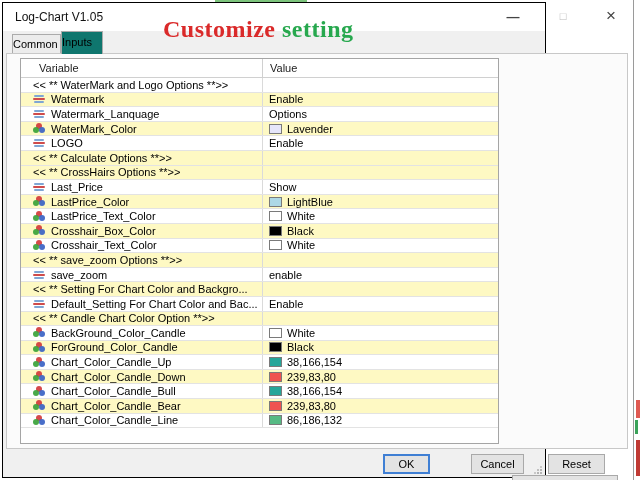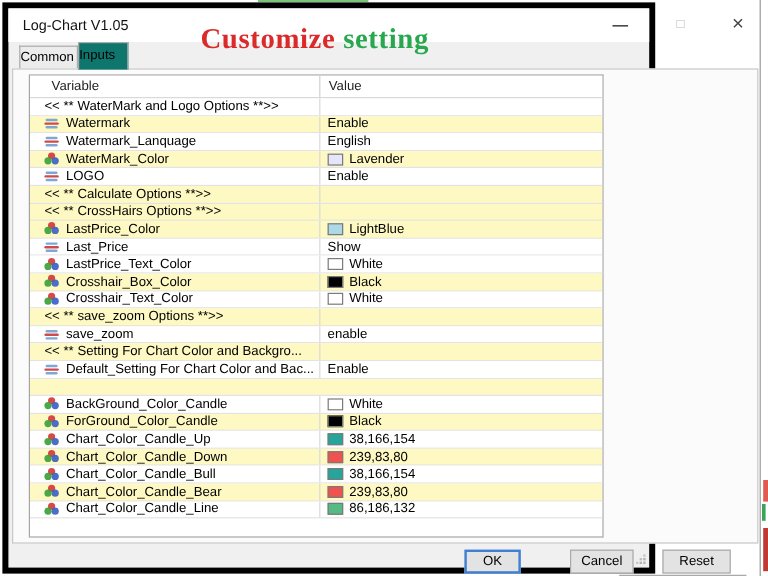--- a/index.html
+++ b/index.html
@@ -11,21 +11,21 @@
   
   .bg-sliver { position:absolute; }
   .bg-top-line { left:215px; top:0; width:92px; height:2px; background:#7cc47c; }
   .bg-right-line { right:6px; top:0; width:1px; height:480px; background:#9a9a9a; }
   .bg-candle-red1 { right:0; top:400px; width:4px; height:18px; background:#e05a52; }
   .bg-candle-green1 { right:2px; top:420px; width:3px; height:14px; background:#3aa35a; }
   .bg-candle-red2 { right:0; top:440px; width:4px; height:36px; background:#c03a34; }
 
   
   .dialog { position:absolute; left:2px; top:2px; width:544px; height:476px;
-            background:#f0f0f0; border:5px solid #000000; }
+            background:#f0f0f0; border:1px solid #000000; }
 
   .titlebar { position:absolute; left:0; top:0; width:100%; height:28px; background:#ffffff;
               display:flex; align-items:center; }
   .title { position:absolute; left:12px; top:7px; font-size:12px; color:#111; }
   .winbtn { position:absolute; top:2px; width:32px; height:22px; display:flex; align-items:center;
             justify-content:center; font-size:13px; color:#444; cursor:default; }
   .winbtn.min { left:494px; font-weight:bold; }
   .winbtn.max { left:544px; color:#b9b9b9; font-size:11px; }
   .winbtn.close { left:592px; font-size:17px; }
 
@@ -160,21 +160,21 @@
     <div class="cell-var">
       <span class="icon-enum">
                   <i></i>
                   <i></i>
                   <i></i>
                 </span>
       <span>Watermark_Lanquage</span>
     </div>
     <div class="cell-val">
 
-      <span>English</span>
+      <span>Options</span>
     </div>
   </div>
             <div class="grid-row odd">
     <div class="cell-var">
       <span class="icon-color">
                   <i></i>
                   <i></i>
                   <i></i>
                 </span>
       <span>WaterMark_Color</span>
@@ -211,50 +211,50 @@
             <div class="grid-row odd">
     <div class="cell-var">
 
       <span>&lt;&lt; ** CrossHairs Options **&gt;&gt;</span>
     </div>
     <div class="cell-val">
 
       <span></span>
     </div>
   </div>
+            <div class="grid-row even">
+    <div class="cell-var">
+      <span class="icon-enum">
+                  <i></i>
+                  <i></i>
+                  <i></i>
+                </span>
+      <span>Last_Price</span>
+    </div>
+    <div class="cell-val">
+
+      <span>Show</span>
+    </div>
+  </div>
             <div class="grid-row odd">
     <div class="cell-var">
       <span class="icon-color">
                   <i></i>
                   <i></i>
                   <i></i>
                 </span>
       <span>LastPrice_Color</span>
     </div>
     <div class="cell-val">
       <span class="swatch" style="background: rgb(173, 216, 230);"></span>
       <span>LightBlue</span>
     </div>
   </div>
             <div class="grid-row even">
     <div class="cell-var">
-      <span class="icon-enum">
-                  <i></i>
-                  <i></i>
-                  <i></i>
-                </span>
-      <span>Last_Price</span>
-    </div>
-    <div class="cell-val">
-
-      <span>Show</span>
-    </div>
-  </div>
-            <div class="grid-row even">
-    <div class="cell-var">
       <span class="icon-color">
                   <i></i>
                   <i></i>
                   <i></i>
                 </span>
       <span>LastPrice_Text_Color</span>
     </div>
     <div class="cell-val">
       <span class="swatch" style="background: rgb(255, 255, 255);"></span>
       <span>White</span>
@@ -330,20 +330,24 @@
                   <i></i>
                 </span>
       <span>Default_Setting For Chart Color and Bac...</span>
     </div>
     <div class="cell-val">
 
       <span>Enable</span>
     </div>
   </div>
             <div class="grid-row odd">
+    <div class="cell-var">
+
+      <span>&lt;&lt; ** Candle Chart Color Option **&gt;&gt;</span>
+    </div>
     <div class="cell-val">
 
       <span></span>
     </div>
   </div>
             <div class="grid-row even">
     <div class="cell-var">
       <span class="icon-color">
                   <i></i>
                   <i></i>

